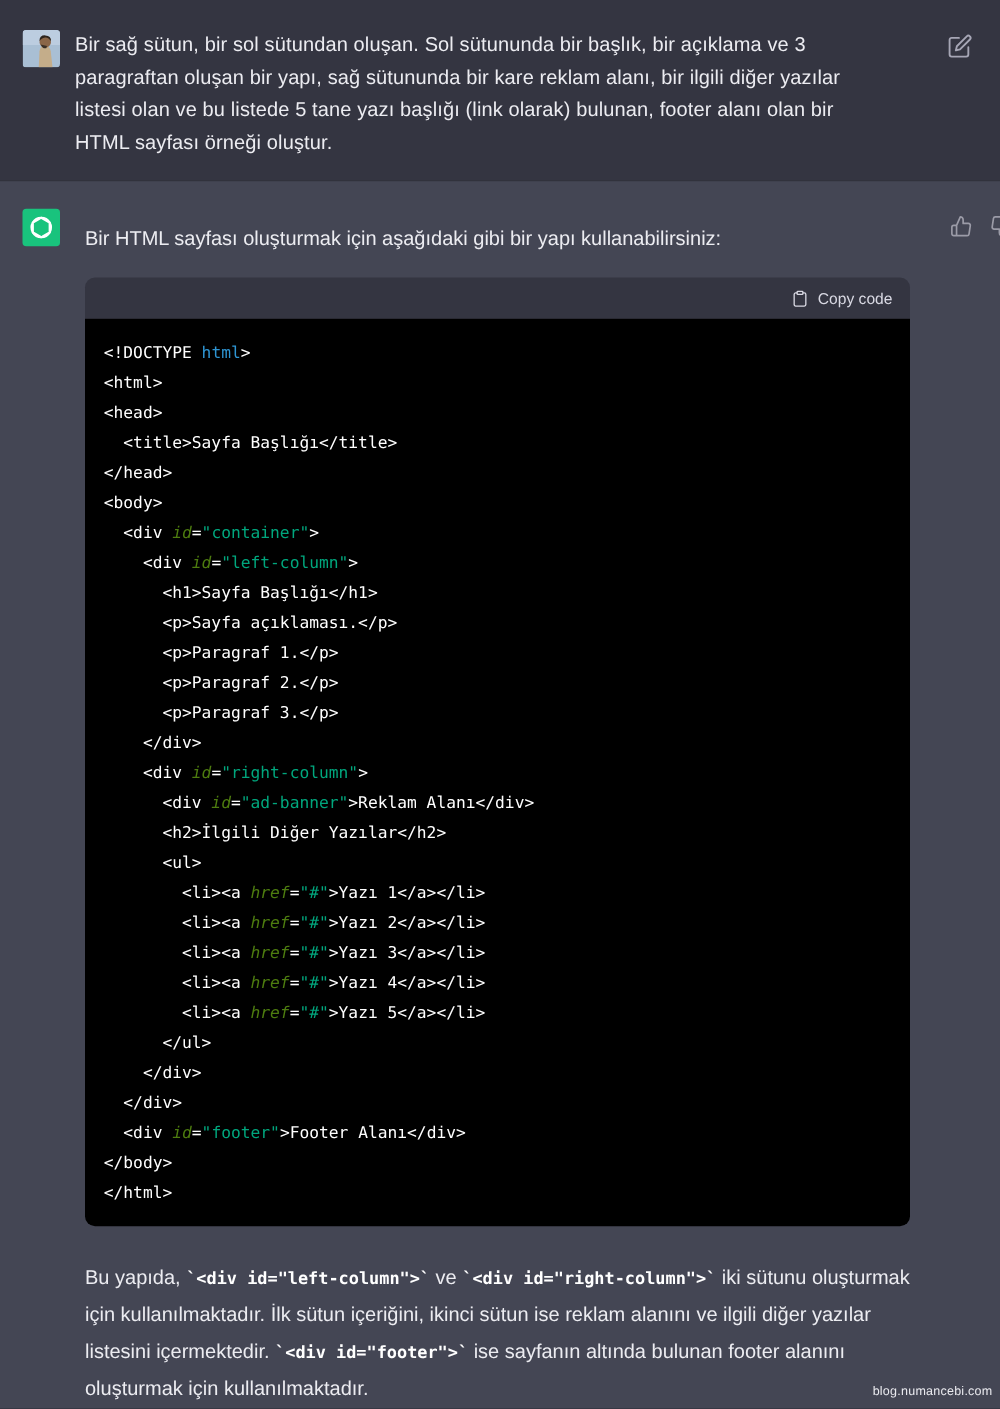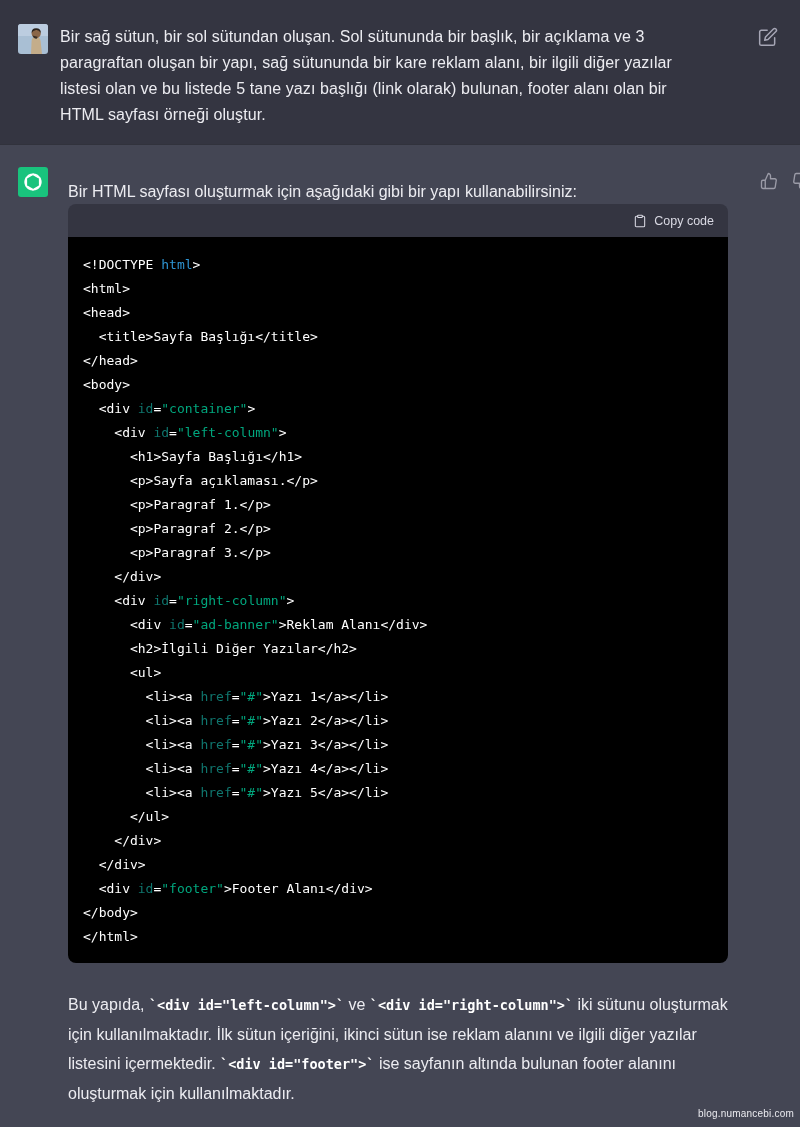--- a/index.html
+++ b/index.html
@@ -47,21 +47,21 @@
     border-radius: 3px;
     background: #19c37d;
     display: flex; align-items: center; justify-content: center;
   }
   .assistant-content { width: 660px; }
   .intro-line { font-size: 16px; line-height: 24px; padding-top: 3px; color: #ececf1; margin-top: 10px; }
   .feedback { margin-left: 12px; display: flex; gap: 14px; padding-top: 5px; }
   .fb-btn { width: 18px; height: 18px; color: #9b9ba7; cursor: pointer; background: none; border: none; padding: 0; }
 
   
-  .code-block { width: 660px; }
+  .code-block { margin-top: 18px; width: 660px; }
   .code-header {
     height: 33px;
     background: #343541;
     border-radius: 8px 8px 0 0;
     display: flex; align-items: center; justify-content: flex-end;
     padding: 0 14px;
   }
   .copy-btn {
     display: flex; align-items: center; gap: 7px;
     background: none; border: none; cursor: pointer;
@@ -70,21 +70,21 @@
   .code-body {
     background: #000000;
     border-radius: 0 0 8px 8px;
     padding: 16px 16px 14px 15px;
     font-family: "DejaVu Sans Mono", monospace;
     font-size: 13px; line-height: 24px;
     color: #ffffff;
     white-space: pre;
   }
   .tok-k { color: #2e95d3; }
-  .tok-a { color: #0f766e; }
+  .tok-a { color: #4d7c0f; font-style: italic; }
   .tok-s { color: #00a67d; }
 
   
   .outro {
     margin-top: 27px; width: 662px;
     font-size: 16px; line-height: 29px; color: #ececf1;
   }
   .outro code {
     font-family: "DejaVu Sans Mono", monospace;
     font-weight: bold; font-size: 13.5px; color: #ffffff;

